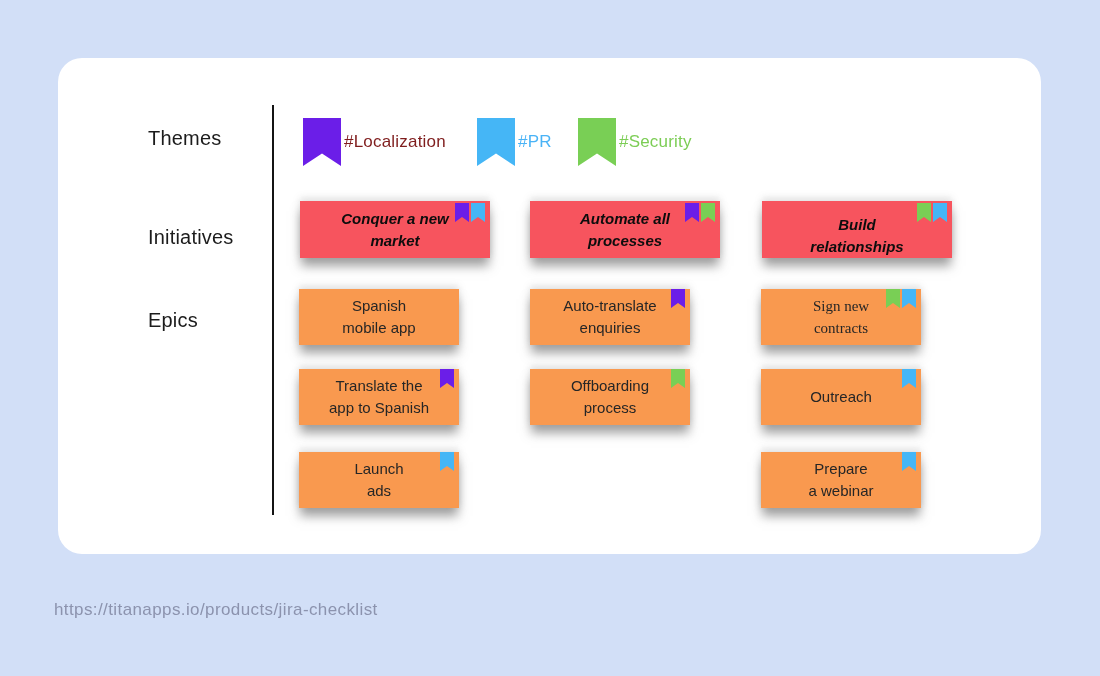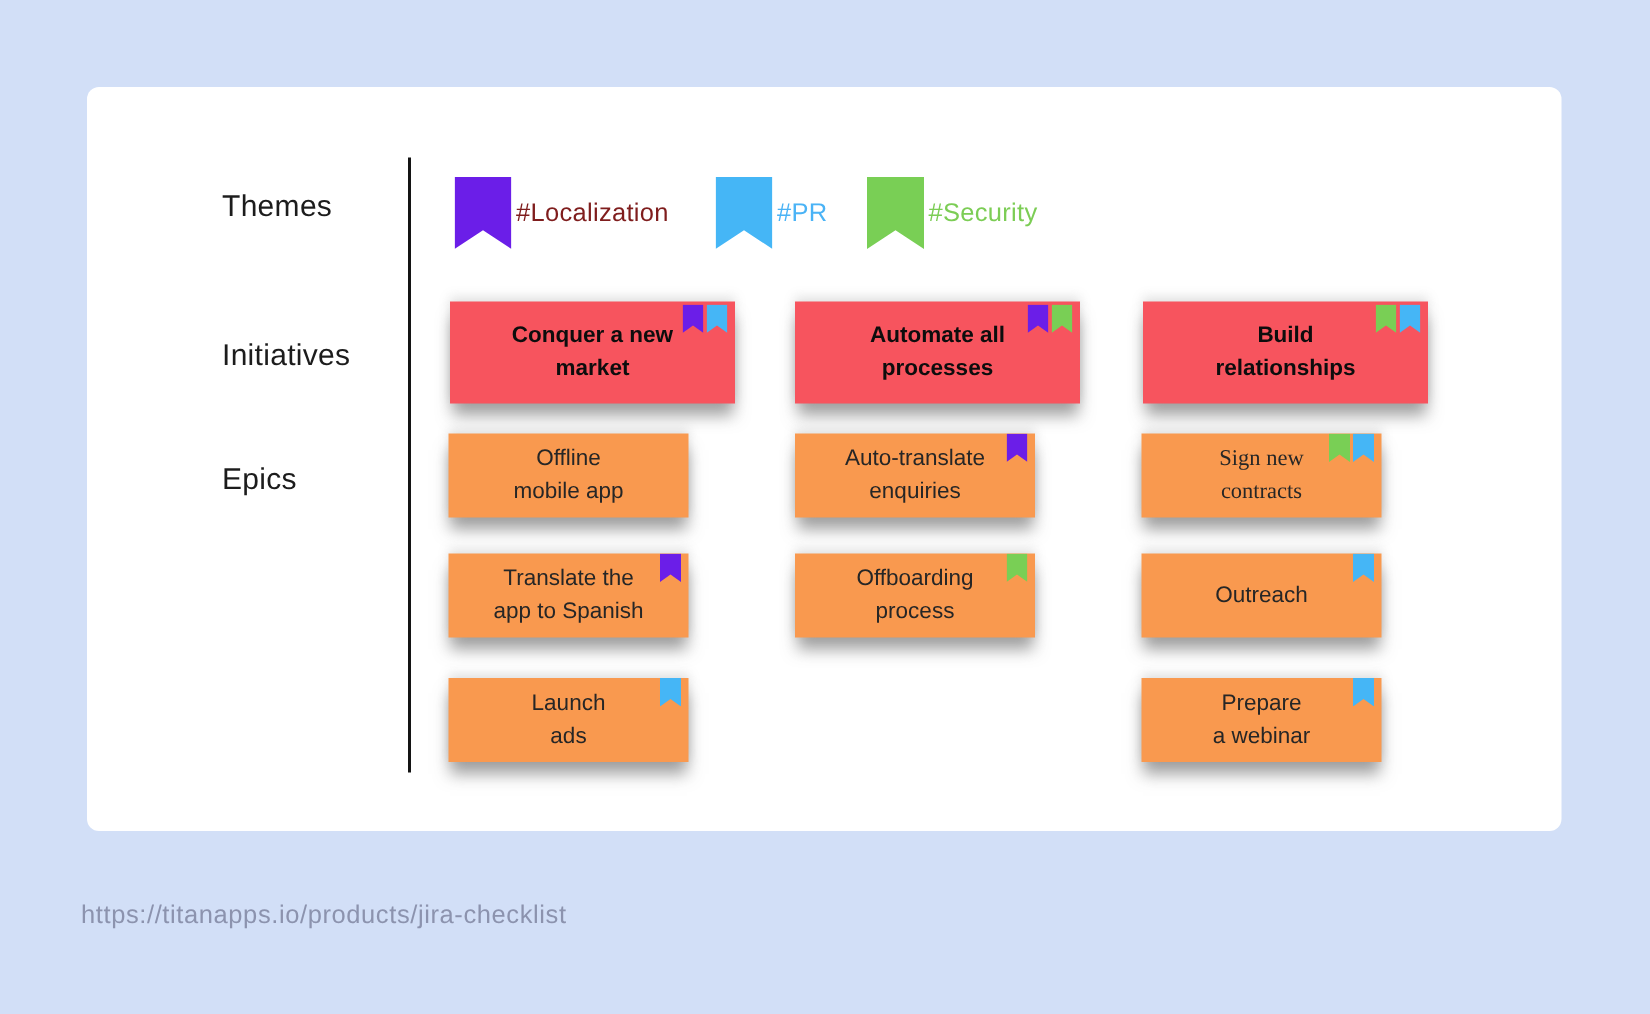--- a/index.html
+++ b/index.html
@@ -3,21 +3,21 @@
 <meta charset="utf-8">
 <style>
   html,body{margin:0;padding:0;}
   body{
     width:1100px;height:676px;position:relative;overflow:hidden;
     background:#d2dff7;
     font-family:"Liberation Sans", sans-serif;
   }
   .card{
     position:absolute;left:58px;top:58px;width:983px;height:496px;
-    background:#ffffff;border-radius:8px;
+    background:#ffffff;border-radius:24px;
   }
   .row-label{
     position:absolute;left:90px;color:#1c1c1c;font-size:20px;line-height:24px;
     letter-spacing:.2px;
   }
   .row-label.themes{top:68px;}
   .row-label.initiatives{top:167px;}
   .row-label.epics{top:250px;}
   .divider{
     position:absolute;left:214px;top:47px;width:2px;height:410px;background:#141414;
@@ -42,21 +42,21 @@
   .note{
     position:absolute;display:flex;align-items:center;justify-content:center;
     box-shadow:0 9px 10px -1px rgba(82,82,82,.55), 0 -3px 7px rgba(120,120,120,.22);
   }
   .note .tags{
     position:absolute;top:0;right:5px;display:flex;gap:2px;
   }
   .note-text{width:100%;text-align:center;}
   .note-text span{display:block;}
   .initiative{
-    width:190px;height:68px;background:#f7545e;
+    width:190px;height:57px;background:#f7545e;font-style:italic;
   }
   .initiative .tags{top:2px;}
   .initiative .note-text{font-weight:bold;color:#0d0d0d;font-size:15px;line-height:22px;}
   .epic{
     width:160px;height:56px;background:#f9994f;
   }
   .epic .note-text{color:#262626;font-size:15px;line-height:22px;}
   .url-caption{
     position:absolute;left:54px;top:600px;color:#8c93ae;font-size:17px;
     letter-spacing:.4px;
@@ -99,34 +99,34 @@
   <div class="note initiative" style="left:472px;top:143px;">
     <span class="tags">
       <i class="bm bm-sm tag-localization"></i>
       <i class="bm bm-sm tag-security"></i>
     </span>
     <div class="note-text">
       <span>Automate all</span>
       <span>processes</span>
     </div>
   </div>
-  <div class="note initiative" style="left:704px;top:143px;">
+  <div class="note initiative" style="left:704px;top:143px;align-items:flex-end;">
     <span class="tags">
       <i class="bm bm-sm tag-security"></i>
       <i class="bm bm-sm tag-pr"></i>
     </span>
     <div class="note-text">
       <span>Build</span>
       <span>relationships</span>
     </div>
   </div>
 
   <div class="note epic" style="left:241px;top:231px;">
     <div class="note-text">
-      <span>Offline</span>
+      <span>Spanish</span>
       <span>mobile app</span>
     </div>
   </div>
   <div class="note epic" style="left:472px;top:231px;">
     <span class="tags">
       <i class="bm bm-sm tag-localization"></i>
     </span>
     <div class="note-text">
       <span>Auto-translate</span>
       <span>enquiries</span>

